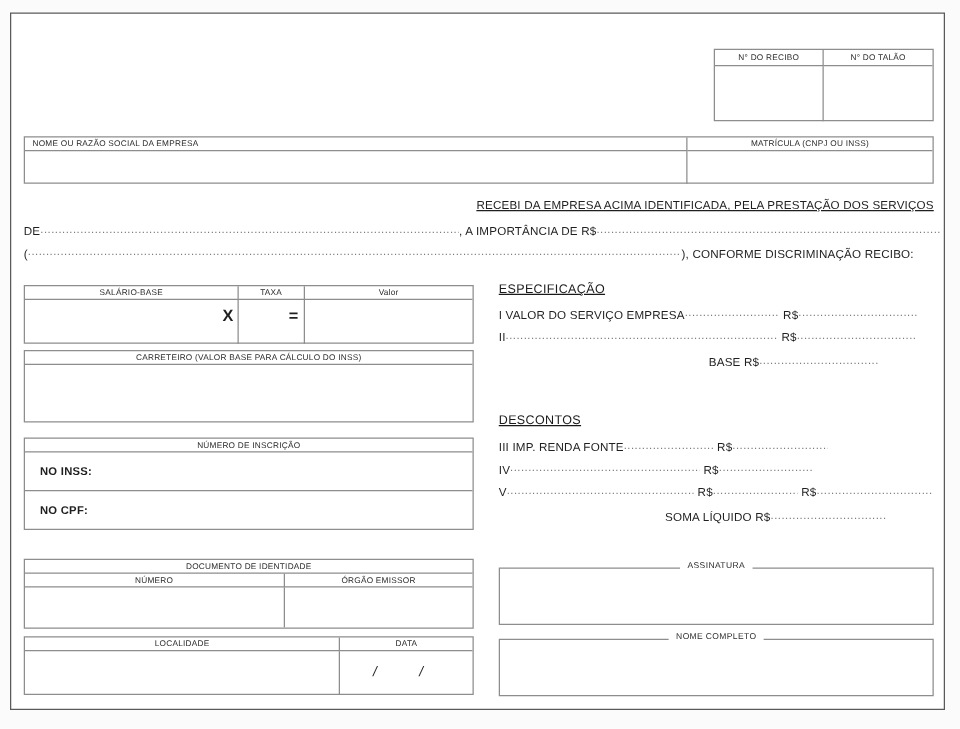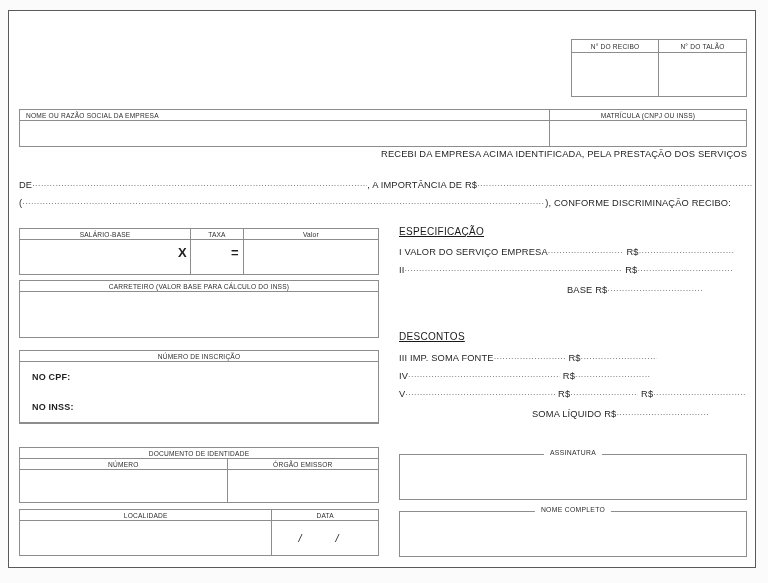--- a/index.html
+++ b/index.html
@@ -173,21 +173,21 @@
         <div style="display:flex;">
           <div class="hdr left" style="width:73%;border-right:1px solid #8d8d8d;">NOME OU RAZÃO SOCIAL DA EMPRESA</div>
           <div class="hdr" style="width:27%;">MATRÍCULA (CNPJ OU INSS)</div>
         </div>
         <div style="display:flex;height:26px;">
           <div style="width:73%;border-right:1px solid #8d8d8d;box-sizing:border-box;"></div>
           <div style="width:27%;box-sizing:border-box;"></div>
         </div>
       </div>
 
-      <div class="para" style="left:728px;top:132px;transform:translateX(-100%);">RECEBI DA EMPRESA ACIMA IDENTIFICADA, PELA PRESTAÇÃO DOS SERVIÇOS</div>
+      <div class="para" style="left:728px;top:142px;transform:translateX(-100%);text-decoration:underline;">RECEBI DA EMPRESA ACIMA IDENTIFICADA, PELA PRESTAÇÃO DOS SERVIÇOS</div>
 
       <div class="para" style="left:0px;top:161px;width:728px;">
         <span>DE</span><span class="dots" style="width:335px;">.........................................................................................................................................................</span><span>, A IMPORTÂNCIA DE R$</span><span class="dots" style="width:275px;">.........................................................................................................................................................</span>
       </div>
 
       <div class="para" style="left:0px;top:179px;width:728px;">
         <span>(</span><span class="dots" style="width:523px;">.........................................................................................................................................................................................................</span><span>), CONFORME DISCRIMINAÇÃO RECIBO:</span>
       </div>
 
       <div class="box" id="tbl-salario">
@@ -205,26 +205,26 @@
         </div>
       </div>
 
       <div class="box" id="tbl-carret">
         <div class="hdr">CARRETEIRO (VALOR BASE PARA CÁLCULO DO INSS)</div>
         <div style="height:46px;"></div>
       </div>
 
       <div class="box" id="tbl-inscr">
         <div class="hdr">NÚMERO DE INSCRIÇÃO</div>
+        <div style="height:31px;border-bottom:1px solid #8d8d8d;box-sizing:border-box;position:relative;">
+          <span class="cellnote" style="left:12px;top:10px;">NO INSS:</span>
+          <span class="cellnote" style="left:70px;top:10px;font-weight:normal;"></span>
+        </div>
         <div style="height:30px;position:relative;">
           <span class="cellnote" style="left:12px;top:10px;">NO CPF:</span>
-          <span class="cellnote" style="left:70px;top:10px;font-weight:normal;"></span>
-        </div>
-        <div style="height:31px;border-bottom:1px solid #8d8d8d;box-sizing:border-box;position:relative;">
-          <span class="cellnote" style="left:12px;top:10px;">NO INSS:</span>
           <span class="cellnote" style="left:70px;top:10px;font-weight:normal;"></span>
         </div>
       </div>
 
       <div class="box" id="tbl-doc">
         <div class="hdr">DOCUMENTO DE IDENTIDADE</div>
         <div style="display:flex;">
           <div class="hdr" style="width:58%;border-right:1px solid #8d8d8d;">NÚMERO</div>
           <div class="hdr" style="width:42%;">ÓRGÃO EMISSOR</div>
         </div>
@@ -263,21 +263,21 @@
 
       <div class="line-row" style="left:548px;top:266px;">
         <span>BASE</span>
         <span>R$</span><span class="dots" style="width:96px;">....................................................</span>
       </div>
 
       <div class="sec-title" style="left:380px;top:314px;">DESCONTOS</div>
 
       <div class="line-row" style="left:380px;top:334px;">
         <span>III</span>
-        <span>IMP. SOMA FONTE</span><span class="dots" style="width:72px;">....................................................</span>
+        <span>IMP. RENDA FONTE</span><span class="dots" style="width:72px;">....................................................</span>
         <span>R$</span><span class="dots" style="width:76px;">....................................................</span>
       </div>
 
       <div class="line-row" style="left:380px;top:352px;">
         <span>IV</span><span class="dots" style="width:152px;">..........................................................................................</span>
         <span>R$</span><span class="dots" style="width:76px;">....................................................</span>
       </div>
 
       <div class="line-row" style="left:380px;top:370px;">
         <span>V</span><span class="dots" style="width:150px;">..........................................................................................</span>

